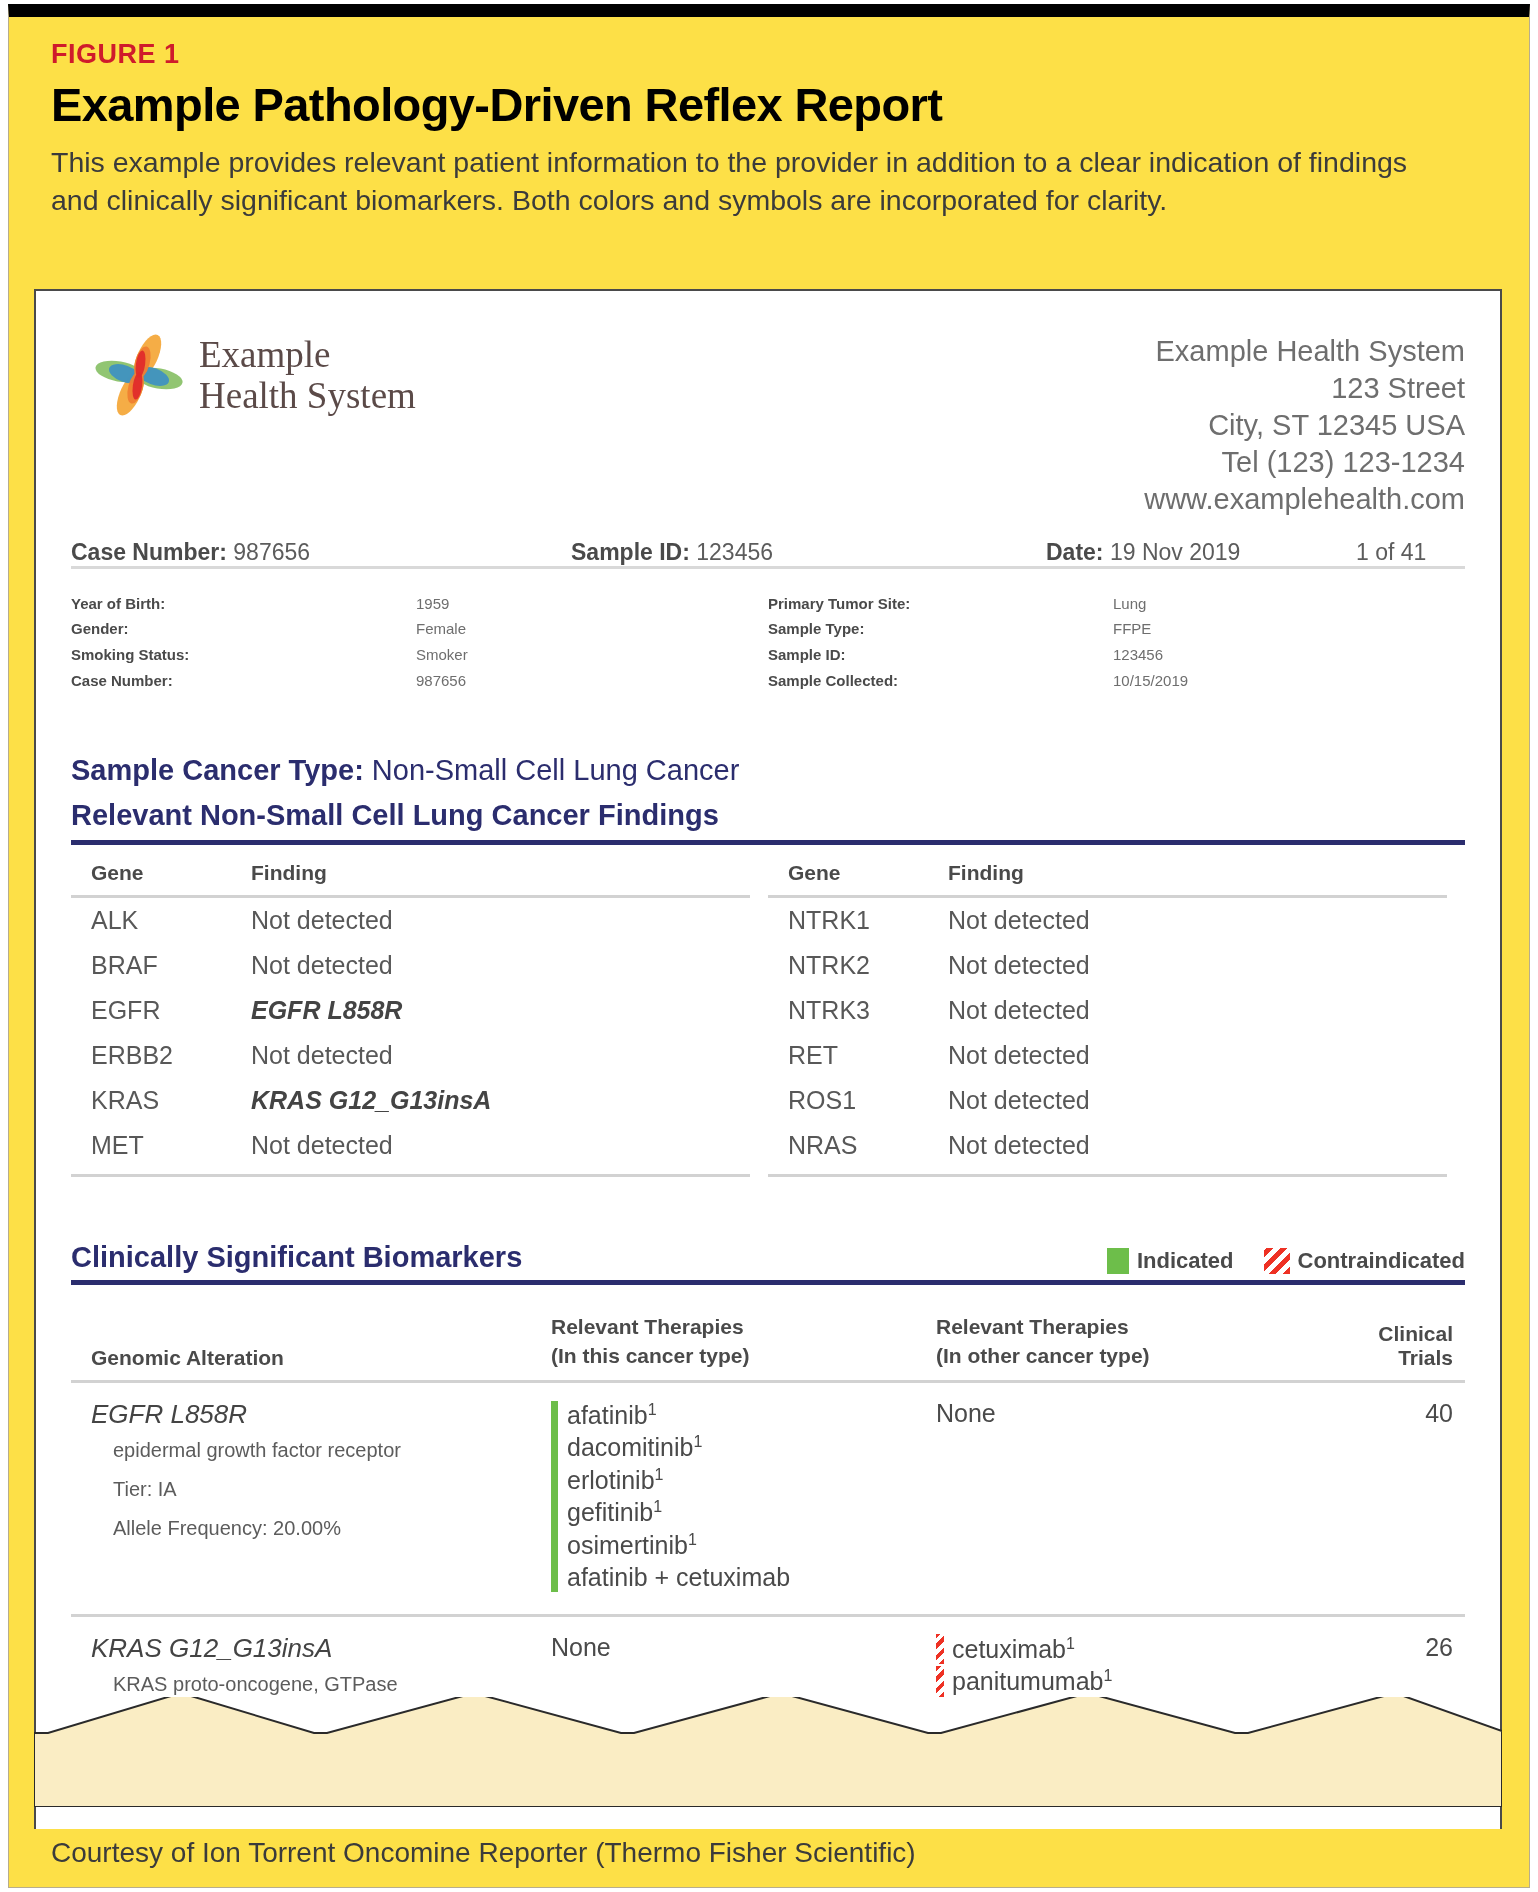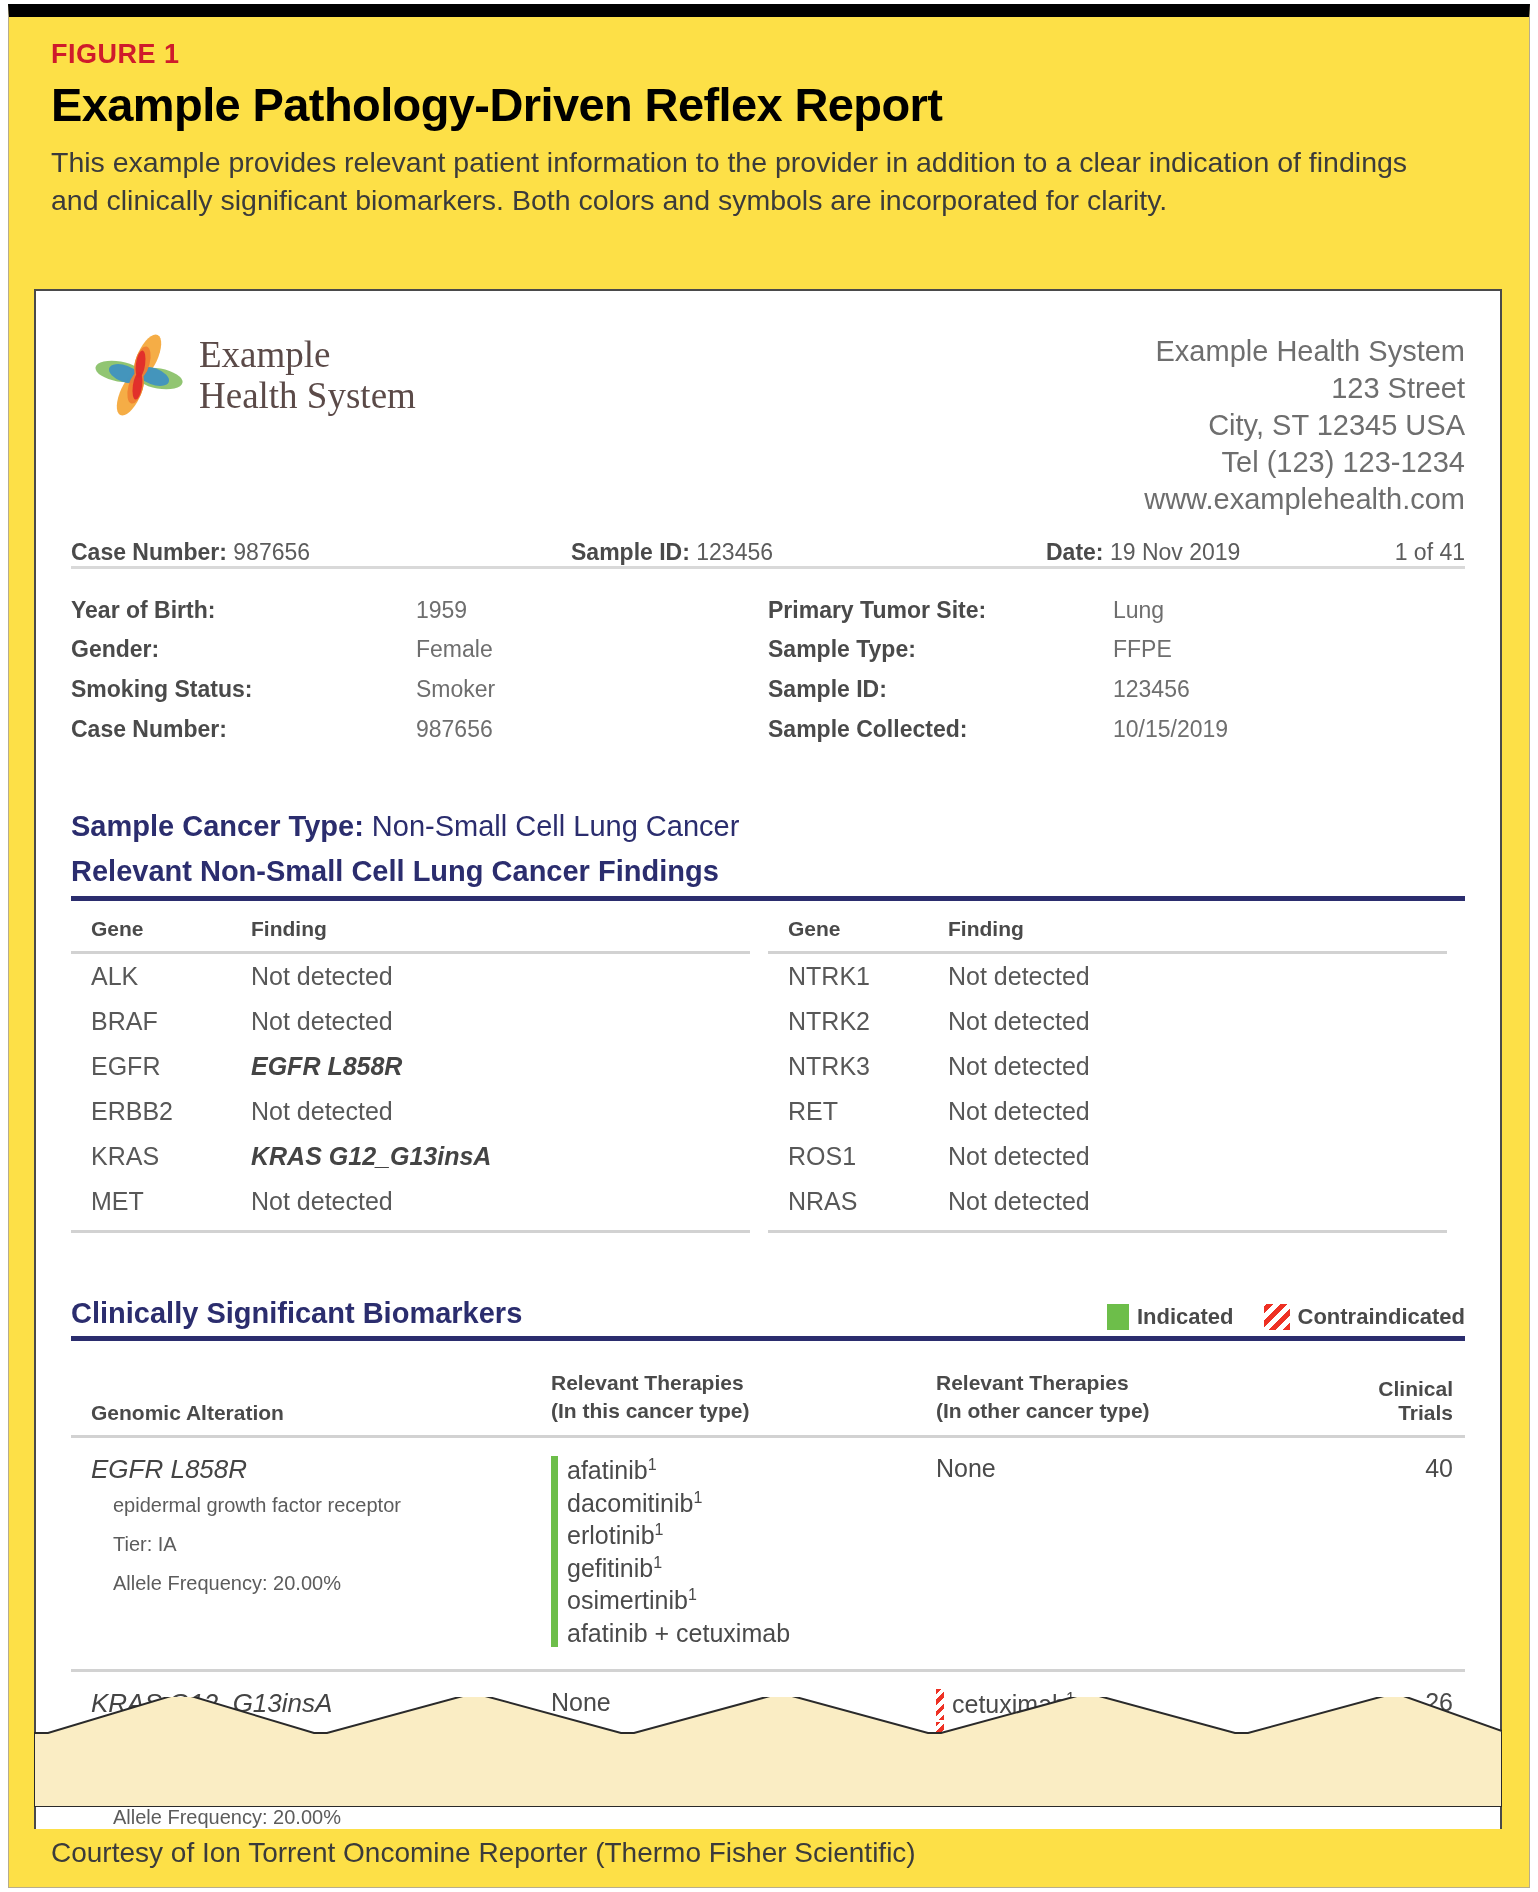--- a/index.html
+++ b/index.html
@@ -98,27 +98,27 @@
     display: flex;
     color: #5c5c5c;
     font-size: 23px;
     margin-top: 20px;
     border-bottom: 3px solid #d9d9d9;
   }
   .case-row b { color: #4a4a4a; font-weight: bold; }
   .case-c1 { width: 500px; }
   .case-c2 { width: 475px; }
   .case-c3 { width: 310px; }
-  .case-c4 { flex: 1; text-align: right; }
+  .case-c4 { flex: 1; }
 
   
   .demo {
     display: flex;
     margin-top: 22px;
-    font-size: 23px;
+    font-size: 15px;
     align-items: flex-end;
   }
   .demo-col { width: 50%; display: flex; }
   .demo-labels { width: 345px; }
   .demo-vals { flex: 1; }
   .demo-labels div { color: #4a4a4a; font-weight: bold; line-height: 1.73; }
   .demo-vals div { color: #6e6e6e; line-height: 1.73; }
 
   
   .cancer-type {

